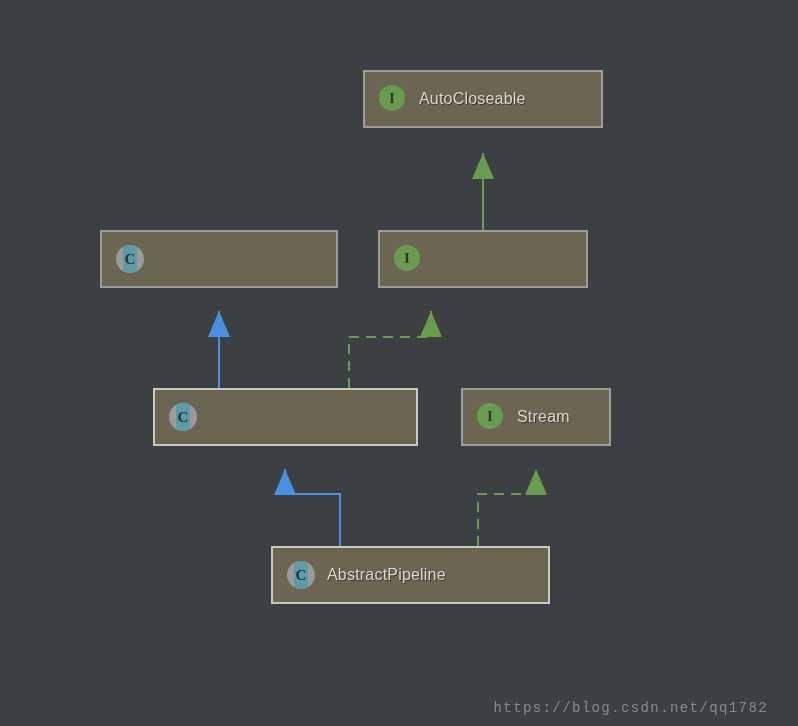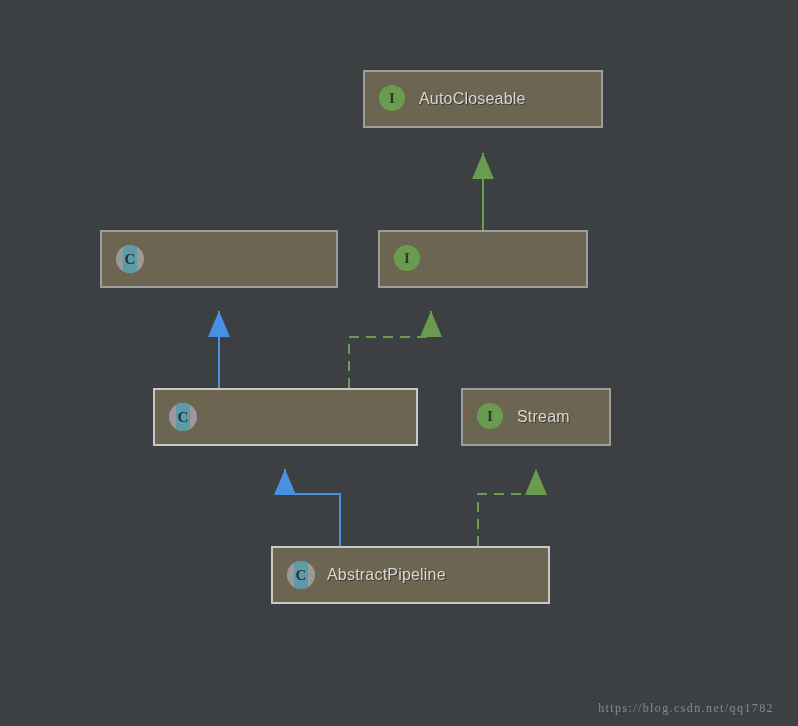--- a/index.html
+++ b/index.html
@@ -94,24 +94,24 @@
     font-family: "Liberation Serif", serif;
     font-size: 15px;
     font-weight: bold;
     color: #20333a;
     line-height: 1;
     z-index: 2;
   }
   
   #watermark {
     position: absolute;
-    right: 24px;
+    right: 30px;
     bottom: 10px;
-    font-family: Liberation Serif, serif;
-    font-size: 12px;
+    font-family: Liberation Mono, monospace;
+    font-size: 14px;
     letter-spacing: 1.4px;
     color: #868a8d;
     white-space: nowrap;
     z-index: 2;
   }
 </style>
 </head>
 <body>
 
 <div id="diagram-canvas">

